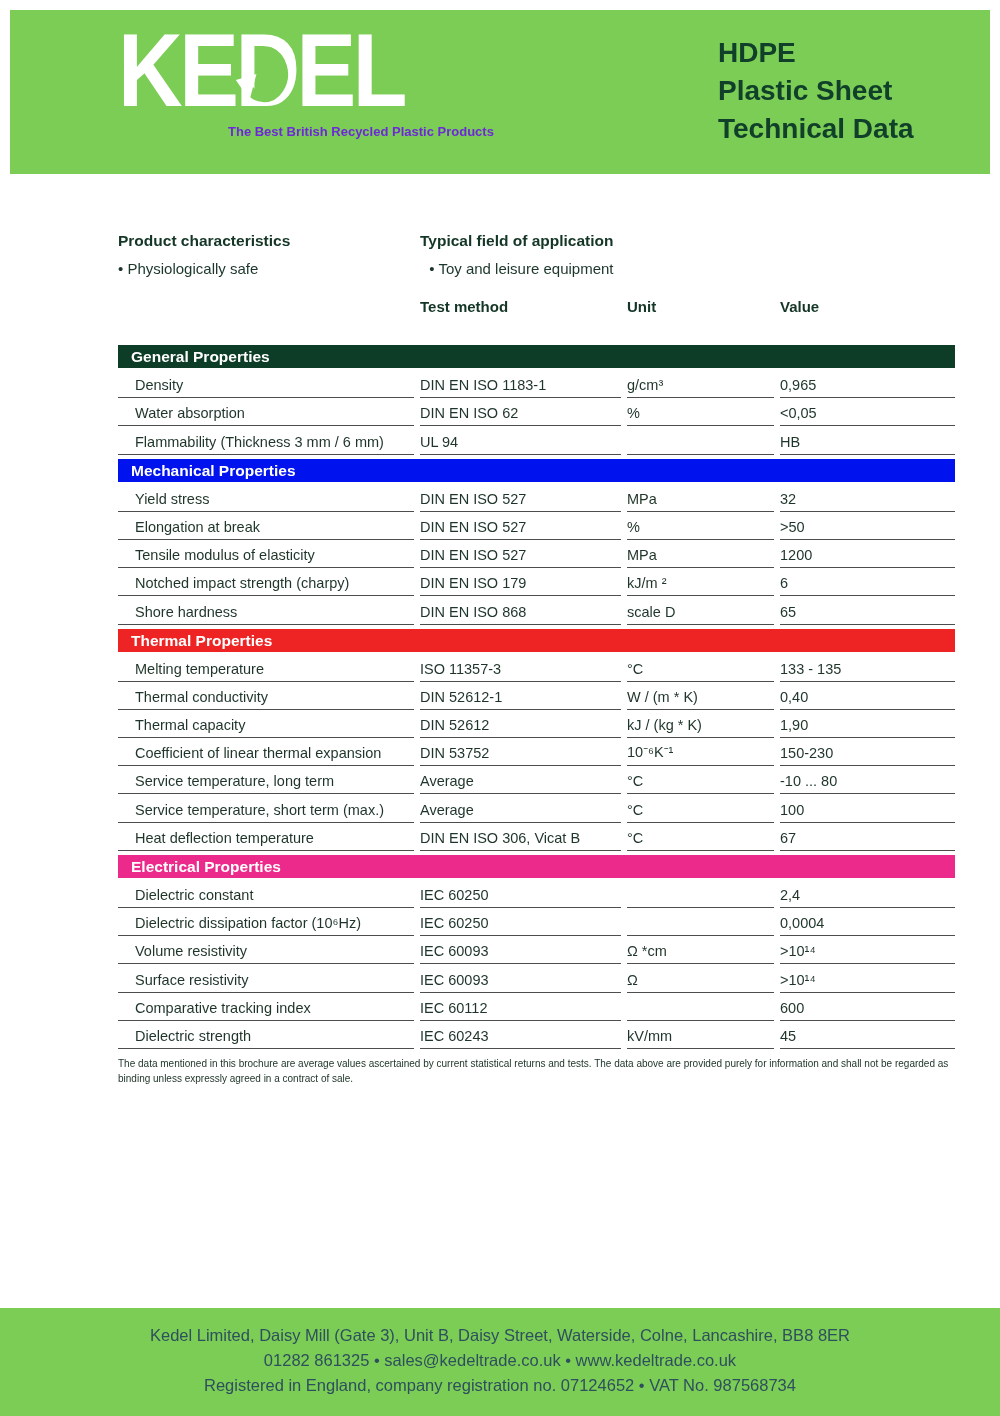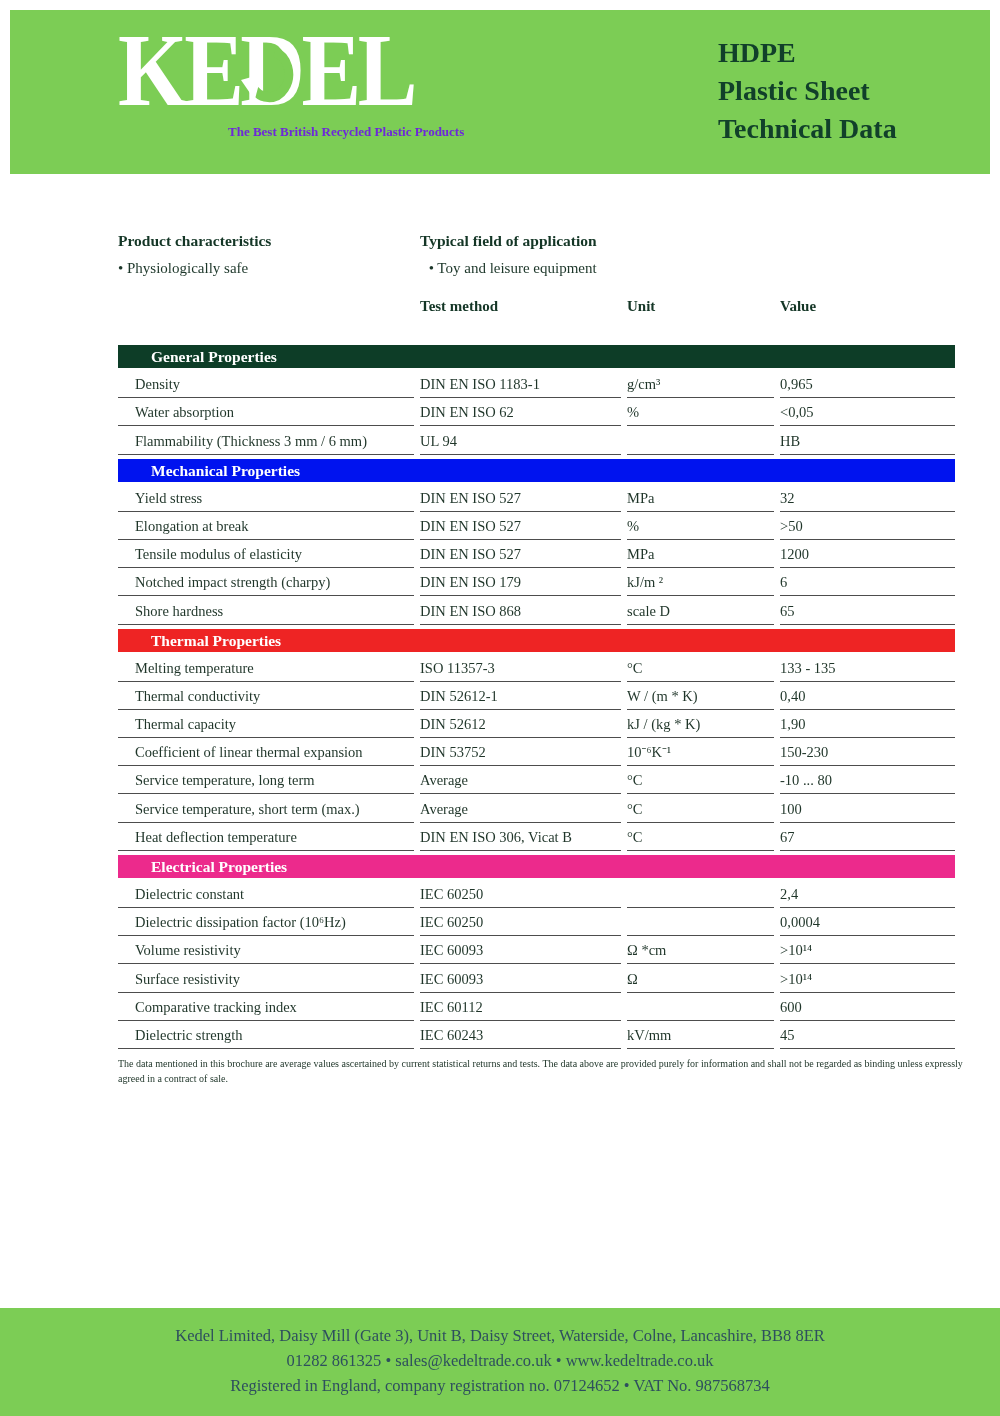--- a/index.html
+++ b/index.html
@@ -1,18 +1,18 @@
 <!DOCTYPE html>
 <html><head>
 <meta charset="utf-8">
 <style>
   html,body{margin:0;padding:0;background:#e8e8e8;}
   .page{
     position:relative;width:1000px;height:1416px;margin:0 auto;background:#ffffff;
-    overflow:hidden;font-family:Liberation Serif, serif;
+    overflow:hidden;font-family:Liberation Sans, sans-serif;
   }
   
   .banner{position:absolute;left:10px;top:10px;width:980px;height:164px;}
   .logo{position:absolute;left:108px;top:6px;color:#ffffff;}
   .logo-text{
     display:inline-block;font-size:104px;line-height:108px;font-weight:bold;
     letter-spacing:-4px;transform:scaleX(0.86);transform-origin:left top;white-space:nowrap;
   }
   .logo-d{position:relative;display:inline-block;}
   .logo-d svg{position:absolute;left:0;top:0;overflow:visible;}
@@ -26,21 +26,21 @@
   .intro-heading{font-size:15.5px;font-weight:bold;color:#143626;}
   .intro-bullet{margin-top:10px;font-size:15px;}
   
   .col-headers,.trow{
     display:grid;grid-template-columns:296px 201px 147px 1fr;column-gap:6px;
   }
   .col-headers{position:absolute;left:118px;top:298px;width:837px;font-weight:bold;font-size:15px;color:#143626;}
   .ptable{position:absolute;left:118px;top:345px;width:837px;}
   .band{
     height:23px;line-height:23px;margin-top:0;color:#ffffff;font-weight:bold;
-    font-size:15.5px;padding-left:33px;box-sizing:border-box;
+    font-size:15.5px;padding-left:13px;box-sizing:border-box;
   }
   .band + .trow{margin-top:2px;}
   .trow + .band{margin-top:4px;}
   .trow{height:28.2px;}
   .cell{
     border-bottom:1px solid #4d4d4d;display:flex;align-items:flex-end;
     padding-bottom:4px;font-size:14.5px;color:#1f3529;box-sizing:border-box;white-space:nowrap;
   }
   .cell.c0{padding-left:17px;}
   

